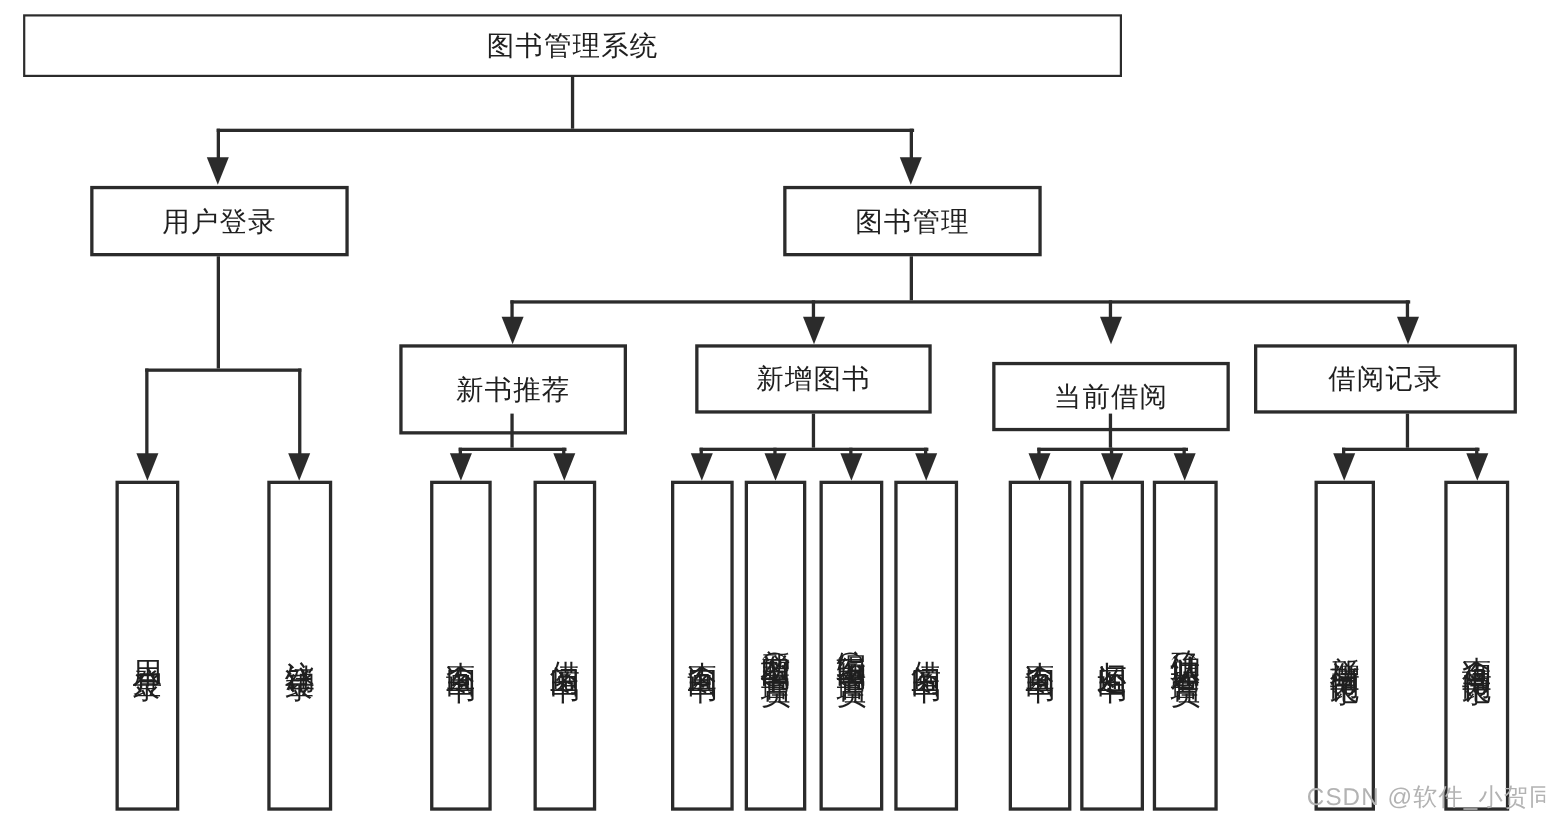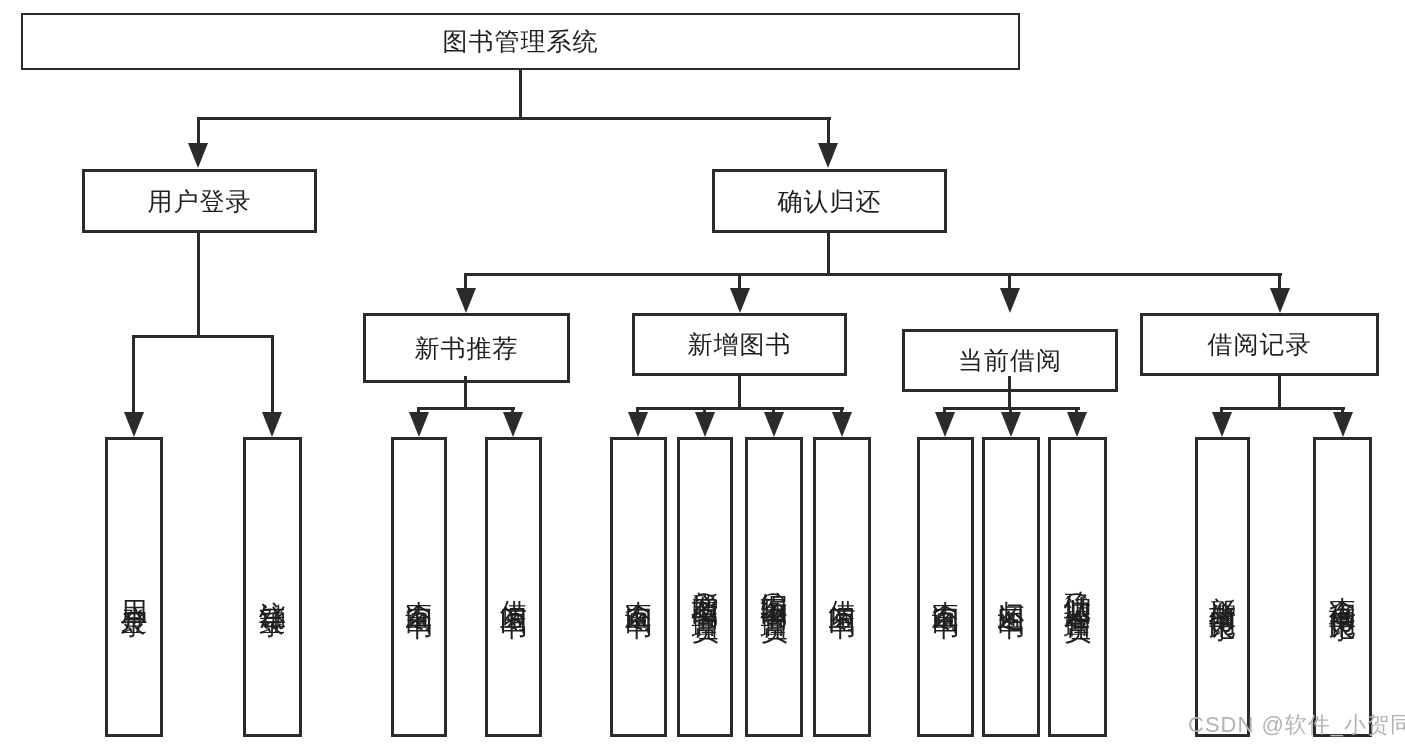--- a/index.html
+++ b/index.html
@@ -55,41 +55,41 @@
   <div class="box rootbox" style="left:21px; top:13px; width:999px; height:57px;">图书管理系统</div>
 
   <div class="vline" style="left:519px; top:70px; width:3px; height:47px;"></div>
   <div class="hline" style="left:197px; top:117px; width:634px; height:3px;"></div>
   <div class="vline" style="left:197px; top:117px; width:3px; height:30px;"></div>
   <div class="arrowhead" style="left:188px; top:143px;"></div>
   <div class="vline" style="left:827px; top:117px; width:3px; height:30px;"></div>
   <div class="arrowhead" style="left:818px; top:143px;"></div>
 
   <div class="box" style="left:82px; top:169px; width:235px; height:64px;">用户登录</div>
-  <div class="box" style="left:712px; top:169px; width:235px; height:64px;">确认归还</div>
+  <div class="box" style="left:712px; top:169px; width:235px; height:64px;">图书管理</div>
 
   <div class="vline" style="left:197px; top:233px; width:3px; height:102px;"></div>
   <div class="hline" style="left:132px; top:335px; width:142px; height:3px;"></div>
   <div class="vline" style="left:132px; top:335px; width:3px; height:80px;"></div>
   <div class="arrowhead" style="left:124px; top:412px;"></div>
   <div class="vline" style="left:271px; top:335px; width:3px; height:80px;"></div>
   <div class="arrowhead" style="left:262px; top:412px;"></div>
 
   <div class="vline" style="left:827px; top:233px; width:3px; height:40px;"></div>
   <div class="hline" style="left:464px; top:273px; width:818px; height:3px;"></div>
   <div class="vline" style="left:464px; top:273px; width:3px; height:18px;"></div>
   <div class="arrowhead" style="left:456px; top:288px;"></div>
   <div class="vline" style="left:738px; top:273px; width:3px; height:18px;"></div>
   <div class="arrowhead" style="left:730px; top:288px;"></div>
   <div class="vline" style="left:1008px; top:273px; width:3px; height:18px;"></div>
   <div class="arrowhead" style="left:1000px; top:288px;"></div>
   <div class="vline" style="left:1278px; top:273px; width:3px; height:18px;"></div>
   <div class="arrowhead" style="left:1270px; top:288px;"></div>
 
-  <div class="box" style="left:363px; top:313px; width:207px; height:70px;">新书推荐</div>
+  <div class="box" style="left:363px; top:313px; width:207px; height:82px;">新书推荐</div>
   <div class="box" style="left:632px; top:313px; width:215px; height:63px;">新增图书</div>
   <div class="box" style="left:902px; top:313px; width:216px; height:63px;margin-top:16px;">当前借阅</div>
   <div class="box" style="left:1140px; top:313px; width:239px; height:63px;font-family:Liberation Mono, monospace;">借阅记录</div>
 
   <div class="vline" style="left:464px; top:376px; width:3px; height:31px;"></div>
   <div class="hline" style="left:417px; top:407px; width:98px; height:3px;"></div>
   <div class="vline" style="left:417px; top:407px; width:3px; height:10px;"></div>
   <div class="arrowhead" style="left:409px; top:412px;"></div>
   <div class="vline" style="left:511px; top:407px; width:3px; height:10px;"></div>
   <div class="arrowhead" style="left:503px; top:412px;"></div>

